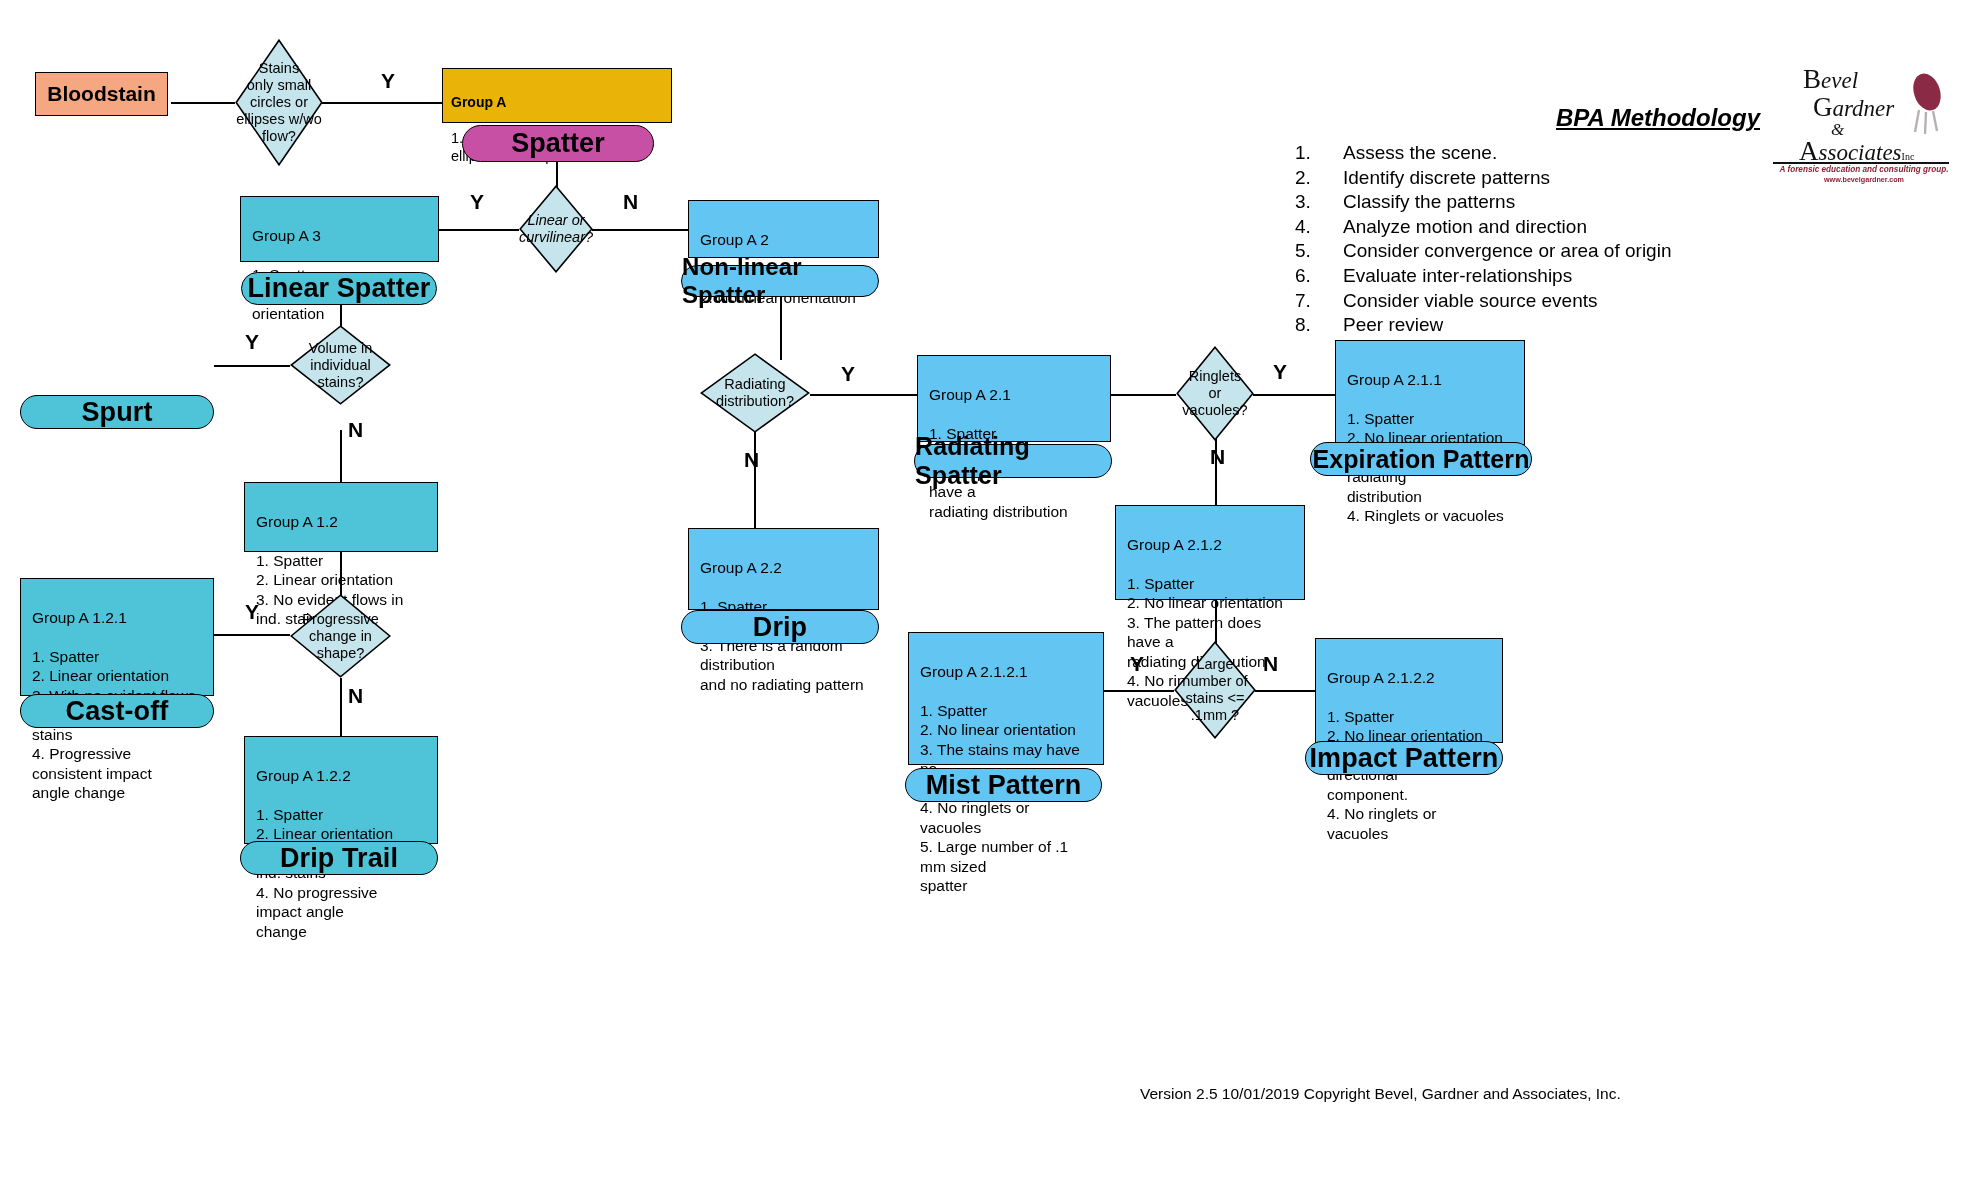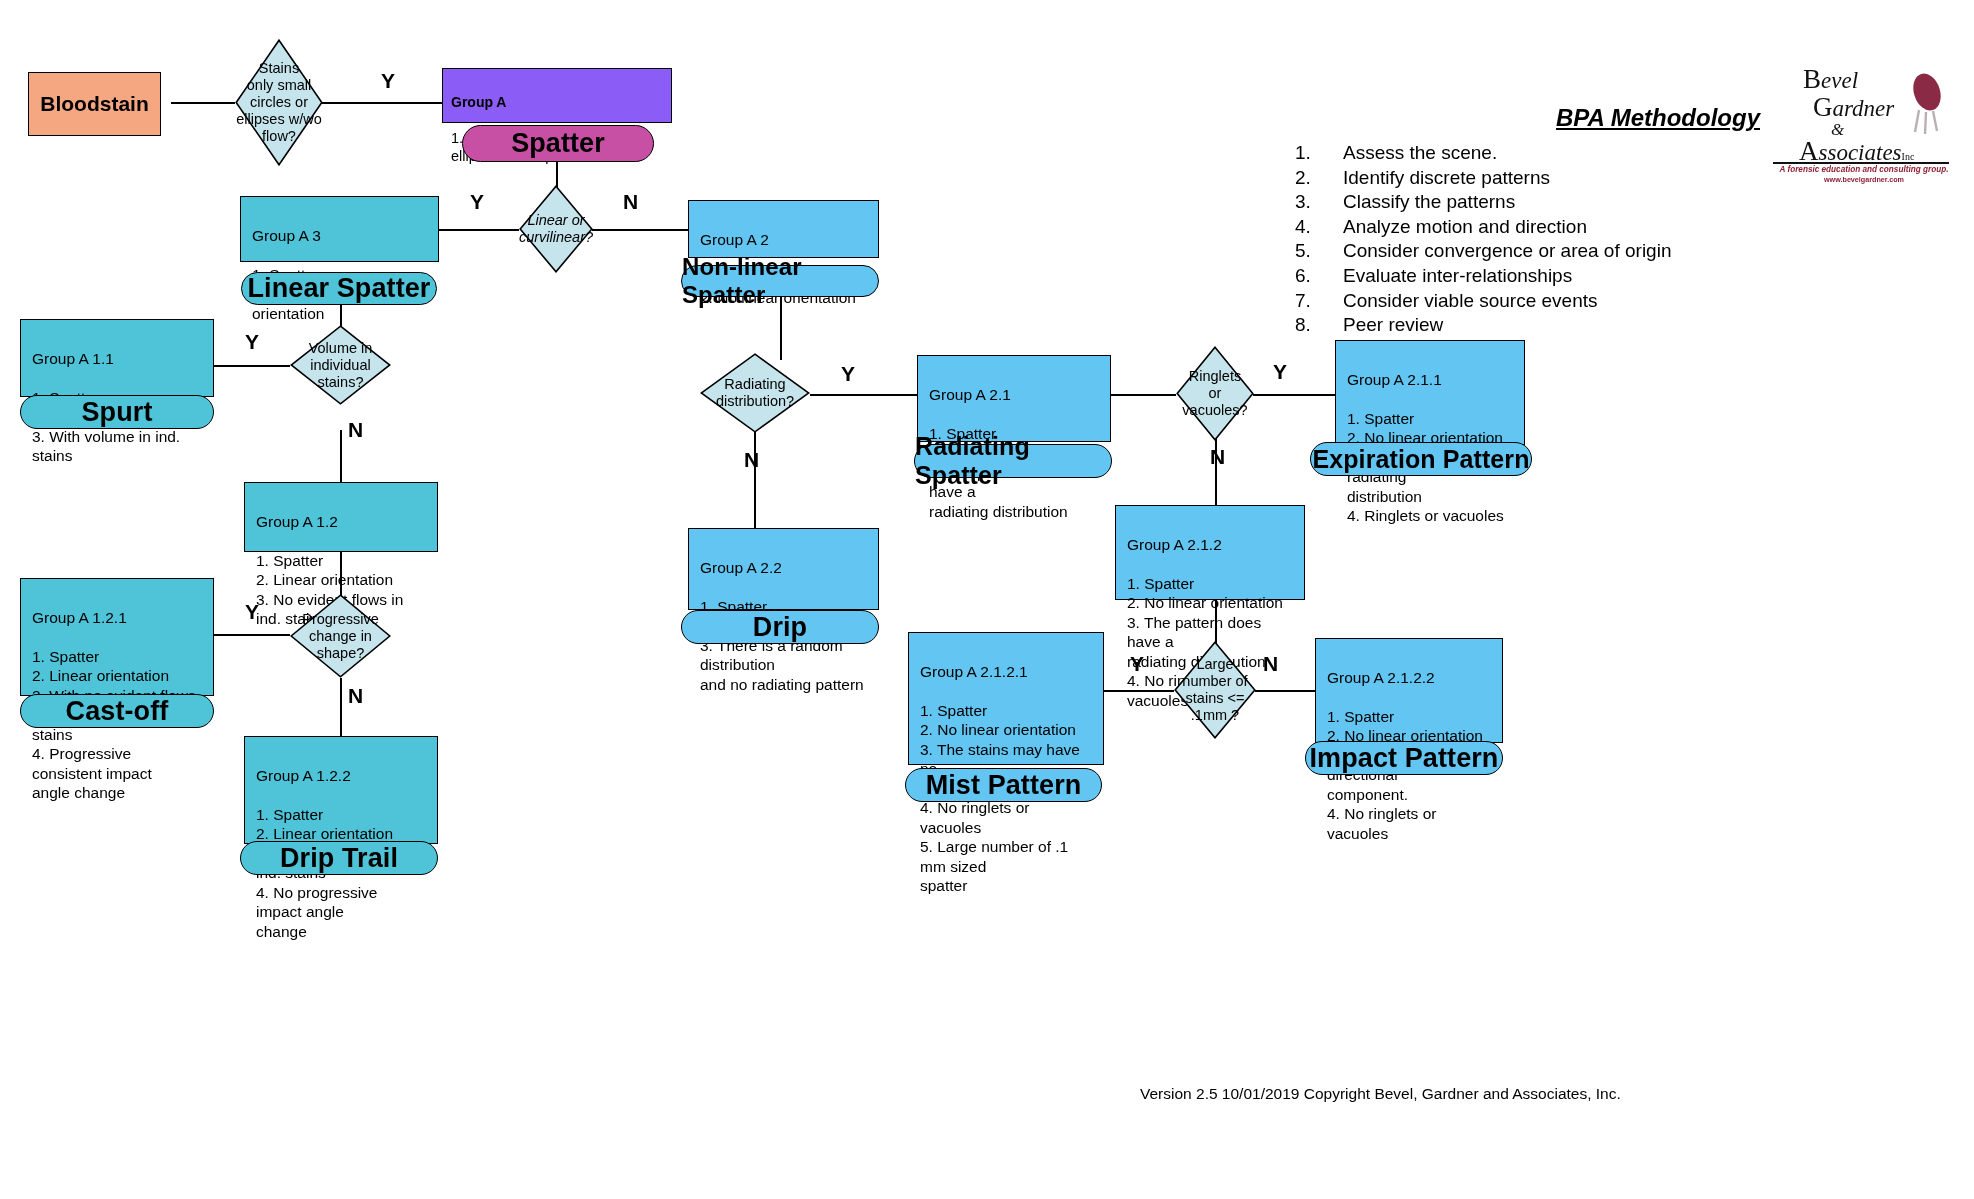--- a/index.html
+++ b/index.html
@@ -8,21 +8,21 @@
   #stage{position:absolute;left:0;top:0;width:1974px;height:1199px;}
 
   
   .node{position:absolute;box-sizing:border-box;}
 
   .rect{border:1.5px solid #000;background:#62c6e6;
         font-size:15.5px;line-height:19.5px;padding:9px 10px 8px 11px;
         white-space:pre-line;}
   .rect.teal{background:#4fc4d8;}
   .rect.lightblue{background:#63c5f2;}
-  .rect.magenta{background:#8b5cf6;font-size:15.5px;}
+  .rect.magenta{background:#eab308;font-size:15.5px;}
 
   .pill{border:1.5px solid #000;border-radius:999px;background:#62c6e6;
         display:flex;align-items:center;justify-content:center;
         font-size:27px;font-weight:700;letter-spacing:.1px;}
   .pill.teal{background:#4fc4d8;}
   .pill.lightblue{background:#63c5f2;}
   .pill.magenta{background:#c74fa4;}
 
   .startbox{border:1.5px solid #000;background:#f5a781;
         display:flex;align-items:center;justify-content:center;
@@ -84,21 +84,21 @@
   <div class="line v" style="left:780px;top:294px;height:66px;"></div>
   <div class="line h" style="left:810px;top:394px;width:107px;"></div>
   <div class="line v" style="left:754px;top:432px;height:96px;"></div>
   <div class="line h" style="left:1111px;top:394px;width:65px;"></div>
   <div class="line h" style="left:1253px;top:394px;width:82px;"></div>
   <div class="line v" style="left:1215px;top:432px;height:73px;"></div>
   <div class="line v" style="left:1215px;top:600px;height:50px;"></div>
   <div class="line h" style="left:1104px;top:690px;width:70px;"></div>
   <div class="line h" style="left:1255px;top:690px;width:60px;"></div>
 
-  <div class="node startbox" style="left:28px;top:72px;width:133px;height:64px;">
+  <div class="node startbox" style="left:35px;top:72px;width:133px;height:44px;">
     <span>Bloodstain</span>
   </div>
 
   <div class="diamond" style="left:235px;top:39px;width:88px;height:127px;">
     <svg width="88" height="127" viewBox="0 0 88 127">
         <polygon points="44,1.2 86.8,63.5 44,125.8 1.2,63.5" fill="#c5e4ec" stroke="#000" stroke-width="1.6"></polygon>
       </svg>
     <div class="dtext">Stains
 only small
 circles or
@@ -148,26 +148,20 @@
     <svg width="101" height="80" viewBox="0 0 101 80">
         <polygon points="50.5,1.2 99.8,40 50.5,78.8 1.2,40" fill="#c5e4ec" stroke="#000" stroke-width="1.6"></polygon>
       </svg>
     <div class="dtext">Volume in
 individual
 stains?</div>
   </div>
   <div class="yn" style="left:245px;top:330px;">Y</div>
   <div class="yn" style="left:348px;top:418px;">N</div>
 
-  <div class="node rect teal" style="left:20px;top:319px;width:194px;height:78px;">
-    <span>Group A 1.1</span><br>
-    <span>1. Spatter
-2. Linear orientation
-3. With volume in ind. stains</span>
-  </div>
   <div class="node pill teal" style="left:20px;top:395px;width:194px;height:34px;">
     <span>Spurt</span>
   </div>
 
   <div class="node rect teal" style="left:244px;top:482px;width:194px;height:70px;">
     <span>Group A 1.2</span><br>
     <span>1. Spatter
 2. Linear orientation
 3. No evident flows in ind. stains</span>
   </div>

